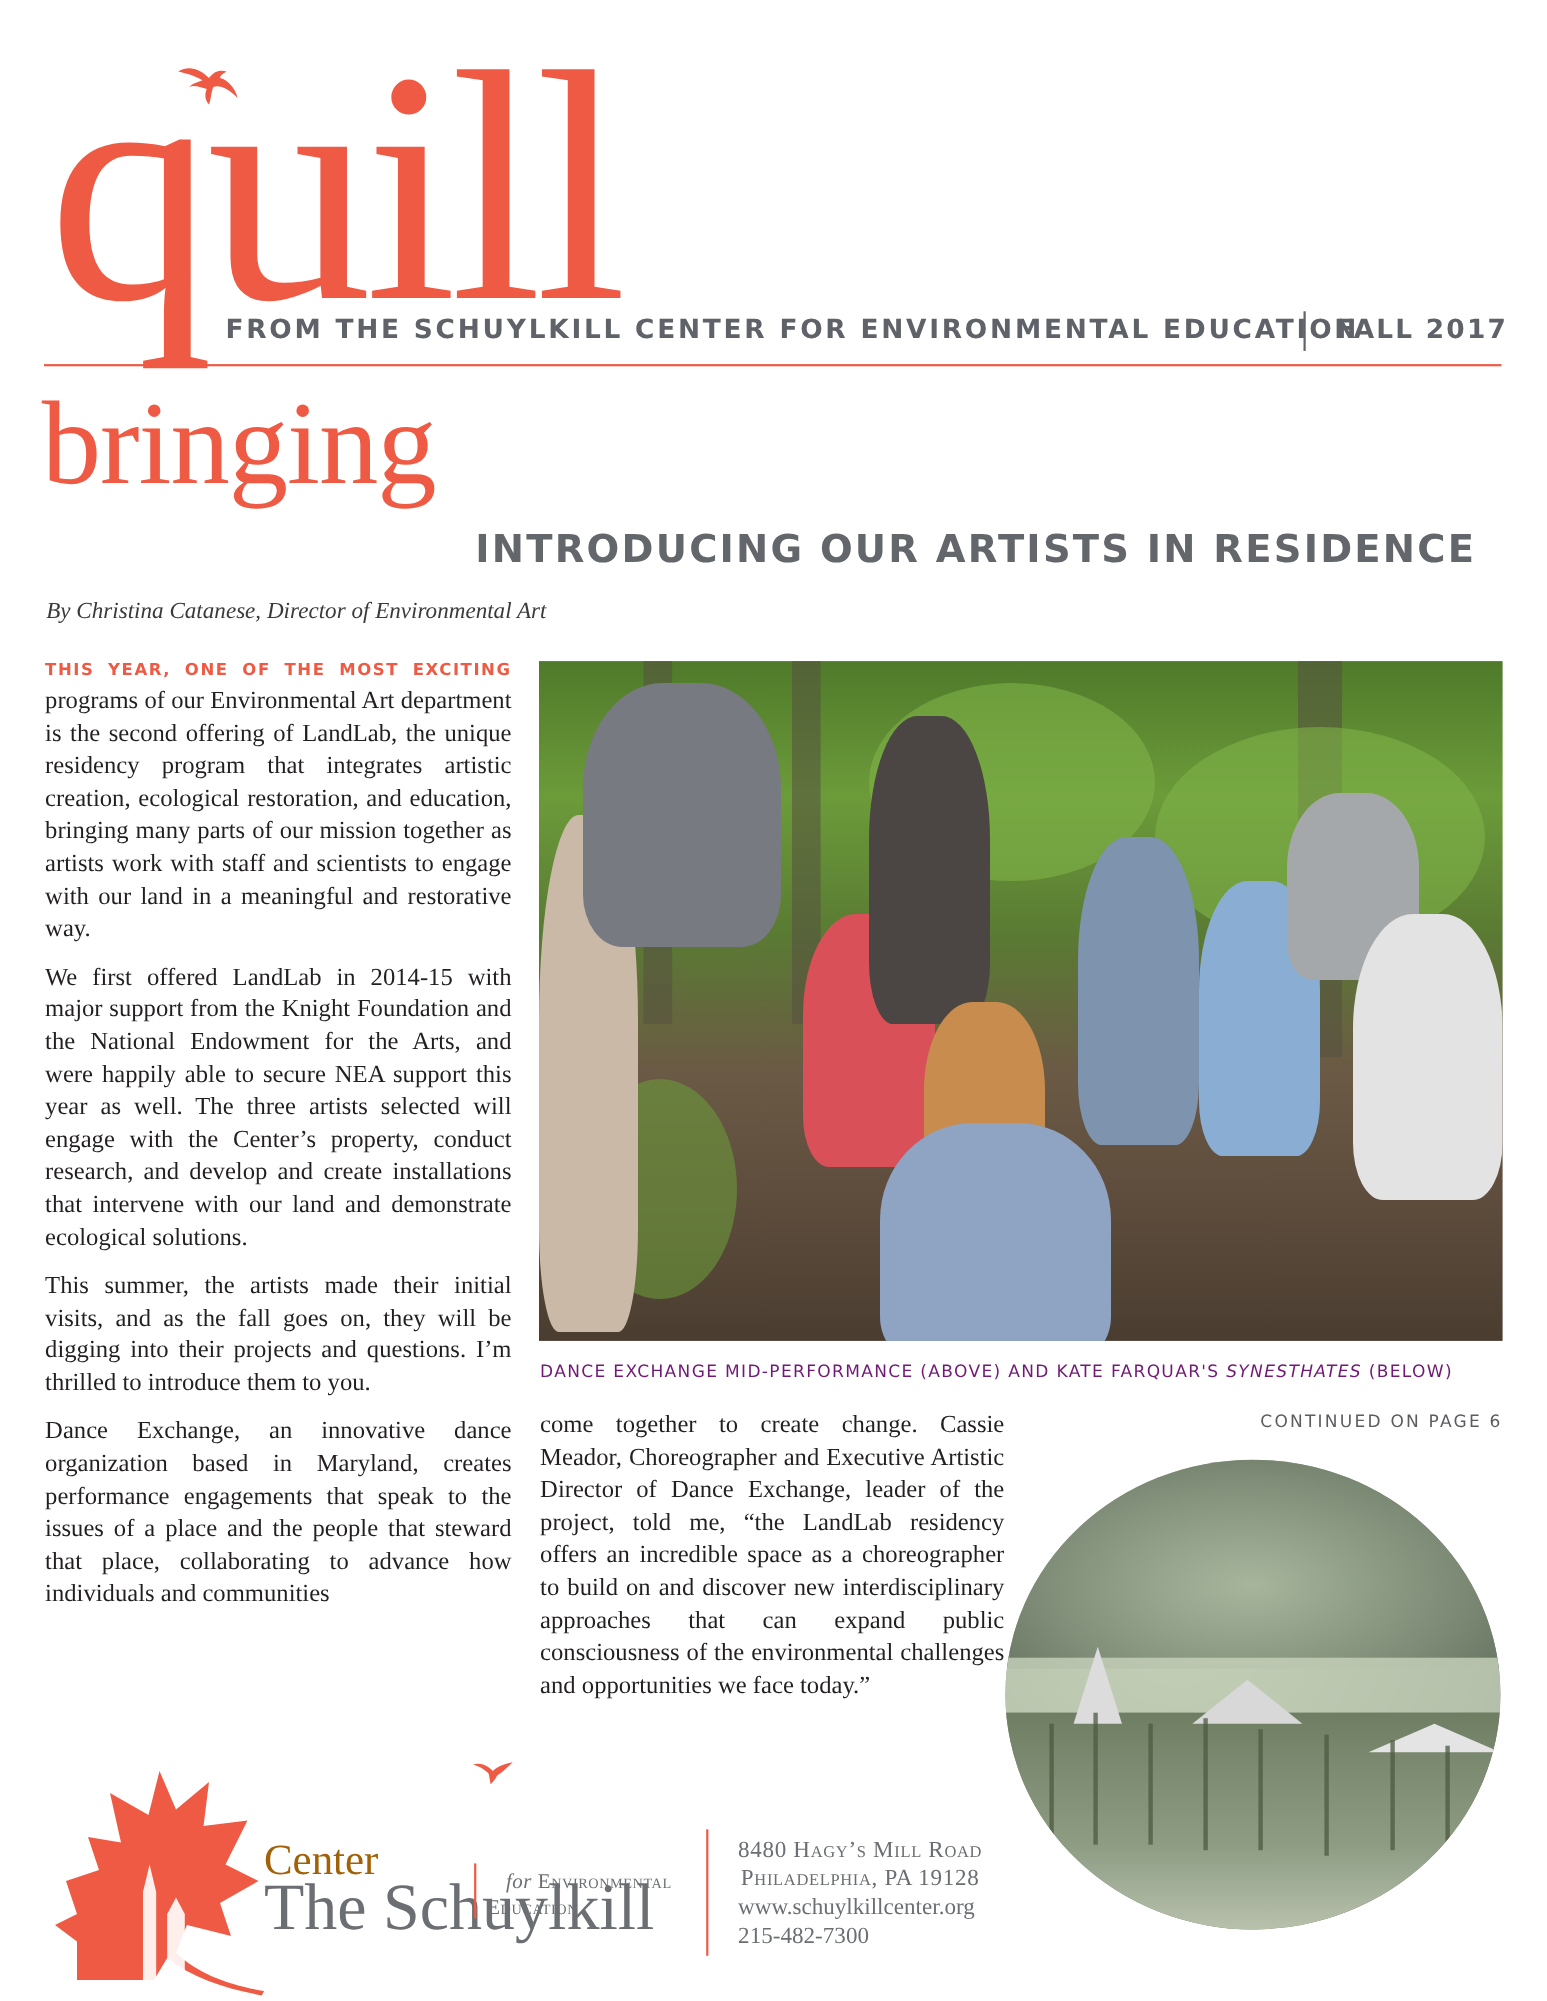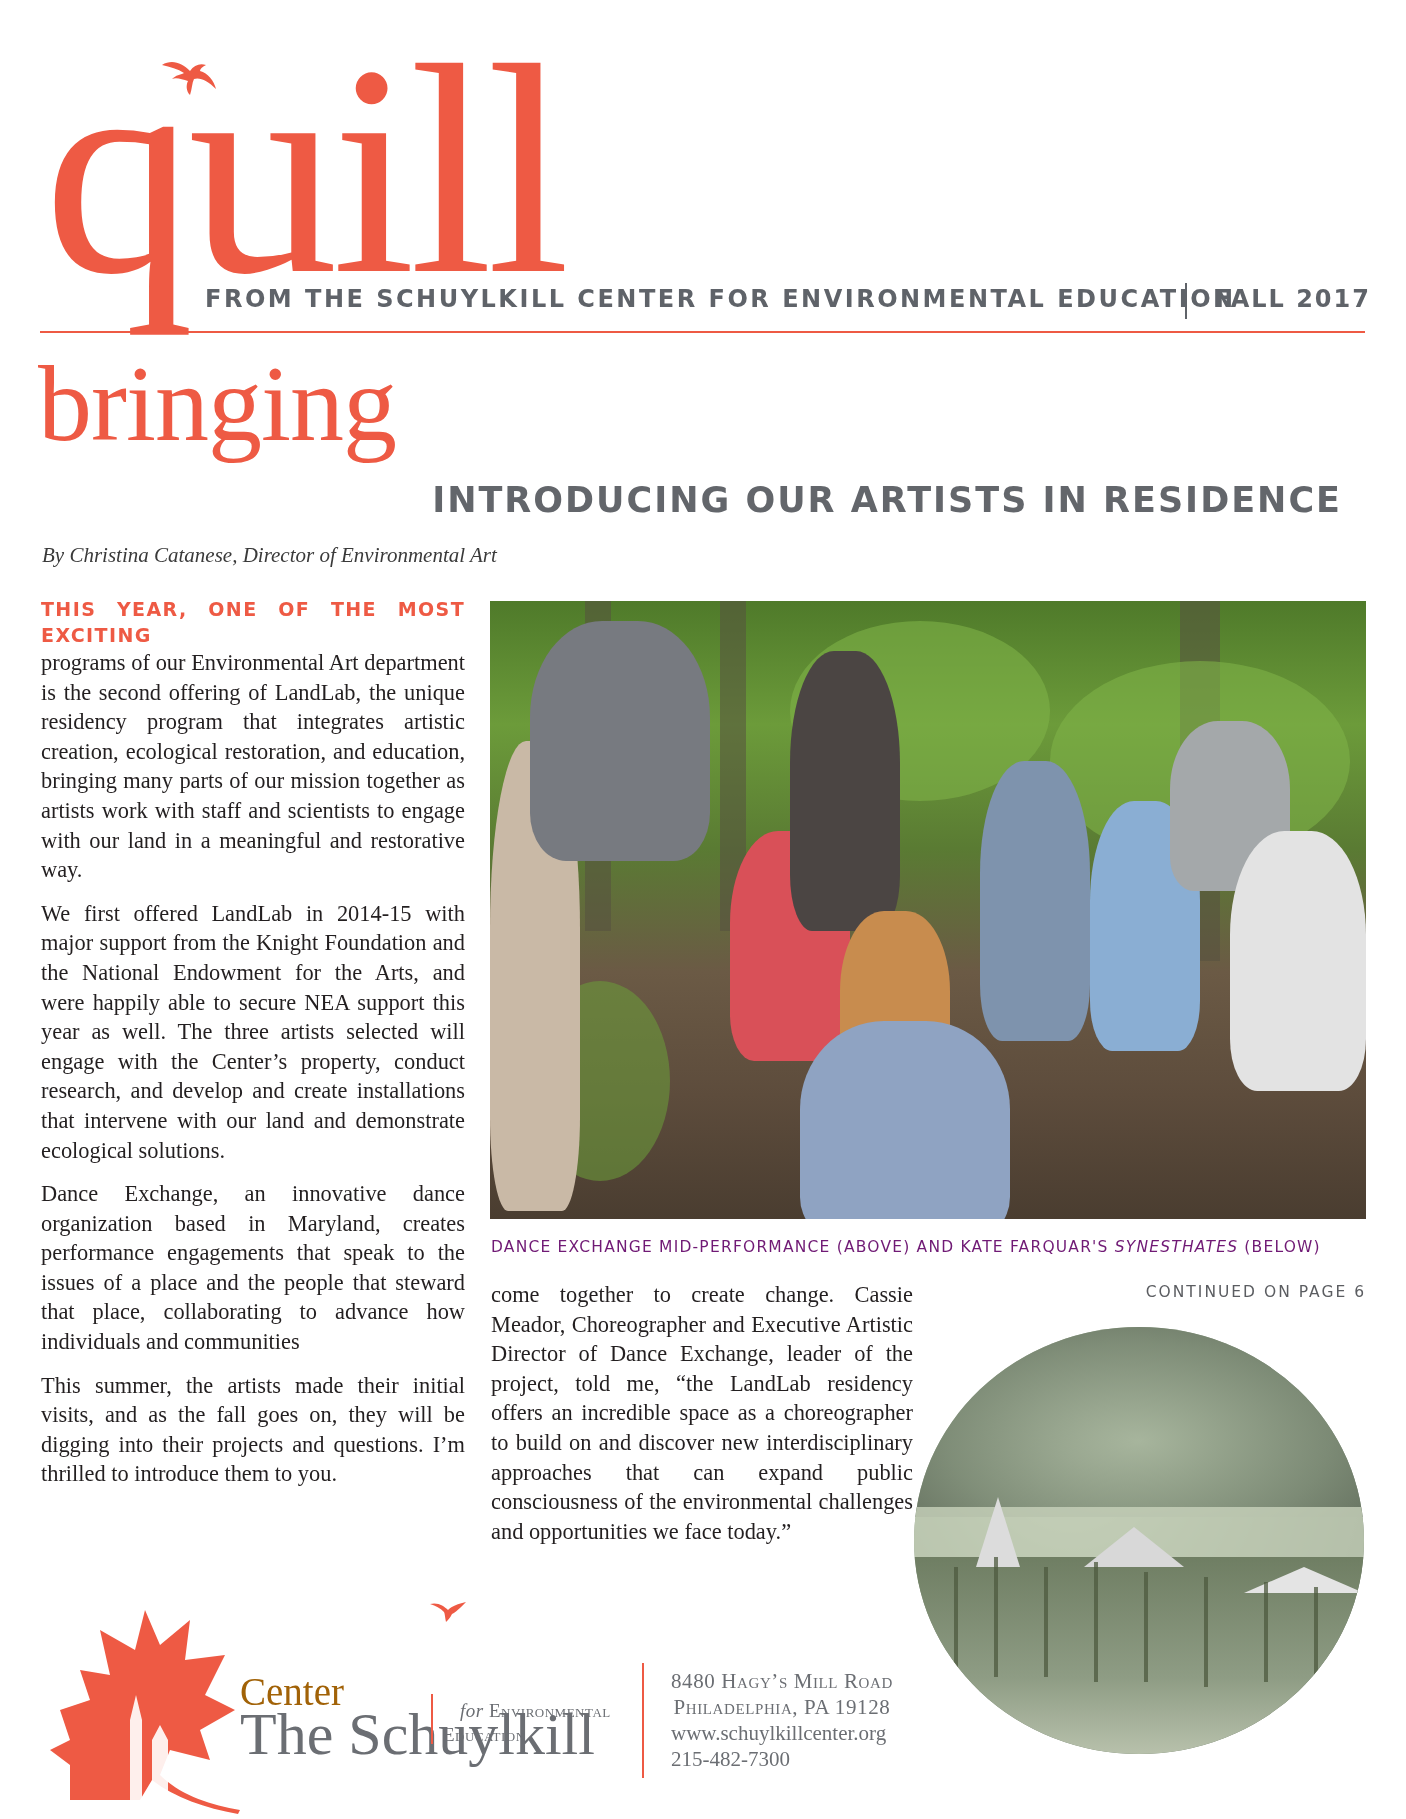--- a/index.html
+++ b/index.html
@@ -23,21 +23,21 @@
     line-height: 1; color: #ee5a44; letter-spacing: -1px; }
   .headline { left: 427px; top: 480px; width: 915px; text-align: right; font-family: "DejaVu Sans", sans-serif;
     font-weight: bold; font-size: 35px; letter-spacing: 2px; color: #63666b; white-space: nowrap; }
   .byline { left: 42px; top: 543px; font-style: italic; font-size: 21px; color: #3a3a3a; }
 
   
   .col { font-size: 22.4px; line-height: 29.6px; text-align: justify; color: #231f20; }
   .col p { margin: 0 0 14px 0; }
   .col-left { left: 41px; top: 596px; width: 424px; }
   .lead-in { display: block; font-family: "DejaVu Sans", sans-serif; font-weight: bold; color: #ee5a44;
-    font-size: 19px; letter-spacing: 1.4px; line-height: 26px; text-align-last: justify; }
+    font-size: 15px; letter-spacing: 1.4px; line-height: 26px; text-align-last: justify; }
   .col-mid { left: 491px; top: 1280px; width: 422px; }
 
   
   .photo { left: 490px; top: 601px; width: 876px; height: 618px; overflow: hidden;
     background: linear-gradient(180deg, #4f7a2a 0%, #6c9b3a 20%, #5a7b33 40%, #6b5a45 60%, #5d4c3c 80%, #4a3d30 100%); }
   .photo .tree { position: absolute; top: 0; width: 26px; height: 330px; background: #56503f; opacity: .55; }
   .photo .leaf { position: absolute; border-radius: 50%; background: #7fb248; opacity: .6; }
   .photo .person { position: absolute; border-radius: 40% 40% 20% 20%; }
   .caption { left: 491px; top: 1238px; width: 875px; font-family: "DejaVu Sans", sans-serif; font-size: 15.5px;
     letter-spacing: 1.2px; color: #701a75; white-space: nowrap; }
@@ -86,22 +86,22 @@
 <div class="abs section-title">bringing</div>
 <div class="abs headline">INTRODUCING  OUR ARTISTS IN RESIDENCE</div>
 <div class="abs byline">By Christina Catanese, Director of Environmental Art</div>
 
 <div class="abs col col-left">
   <p>
     <span class="lead-in">THIS YEAR, ONE OF THE MOST EXCITING</span>
     <span>programs of our Environmental Art department is the second offering of LandLab, the unique residency program that integrates artistic creation, ecological restoration, and education, bringing many parts of our mission together as  artists work with staff and scientists to engage with our land in a meaningful and restorative way.</span>
   </p>
   <p>We first offered LandLab in 2014-15 with major support from the Knight Foundation and the National Endowment for the Arts, and were happily able to secure NEA support this year as well.  The three artists selected will engage with the Center’s property, conduct research, and develop and create installations that intervene with our land and demonstrate ecological solutions.</p>
+  <p>This summer, the artists made their initial visits, and as the fall goes on, they will be digging into their projects and questions. I’m thrilled to introduce them to you.</p>
   <p>Dance Exchange,  an innovative dance organization based in Maryland, creates performance engagements that speak to the issues of a place and the people that steward that place, collaborating to advance how individuals and communities</p>
-  <p>This summer, the artists made their initial visits, and as the fall goes on, they will be digging into their projects and questions. I’m thrilled to introduce them to you.</p>
 </div>
 
 <div class="abs photo">
   <div class="tree" style="left:95px"></div>
   <div class="tree" style="left:230px"></div>
   <div class="tree" style="left:690px;width:40px;height:360px"></div>
   <div class="leaf" style="left:300px;top:20px;width:260px;height:180px"></div>
   <div class="leaf" style="left:560px;top:60px;width:300px;height:200px"></div>
   <div class="leaf" style="left:40px;top:380px;width:140px;height:200px;background:#6b9a3a"></div>
   <div class="person" style="left:0;top:140px;width:90px;height:470px;background:#c9b9a6"></div>

